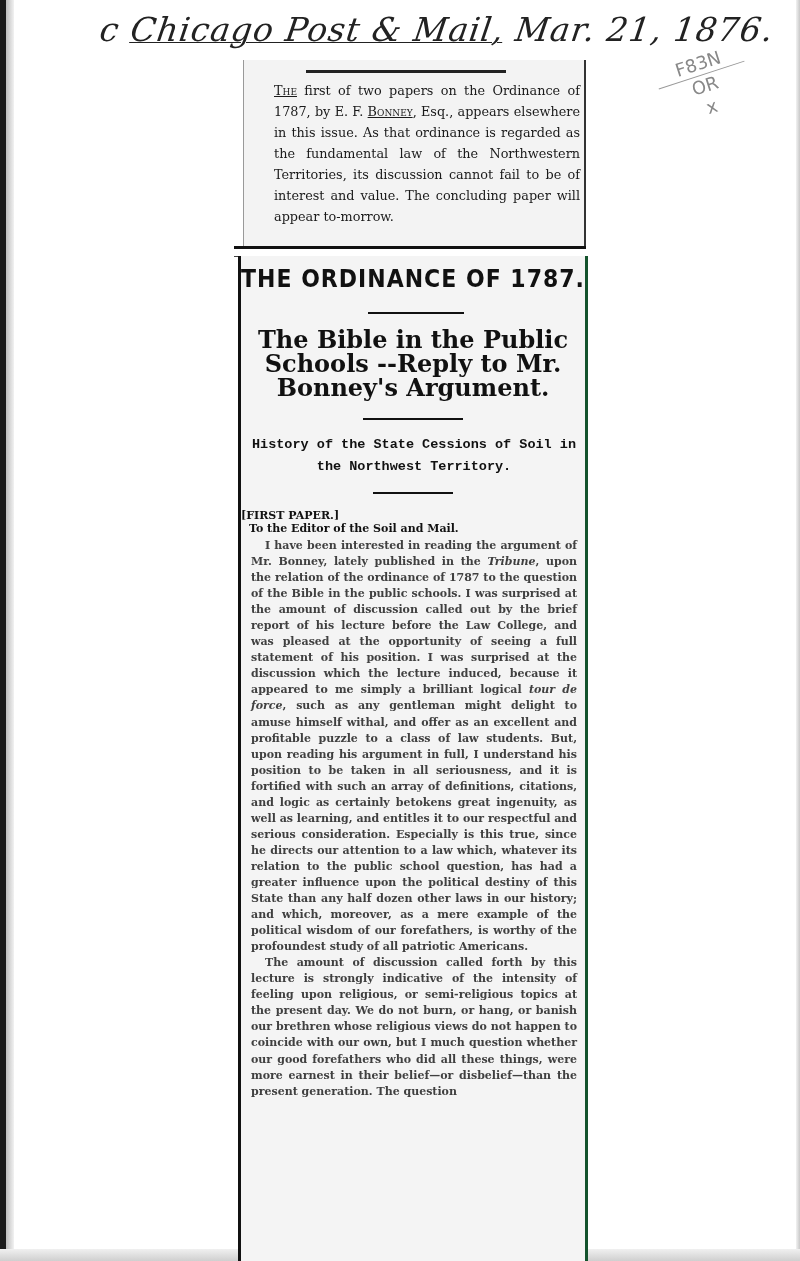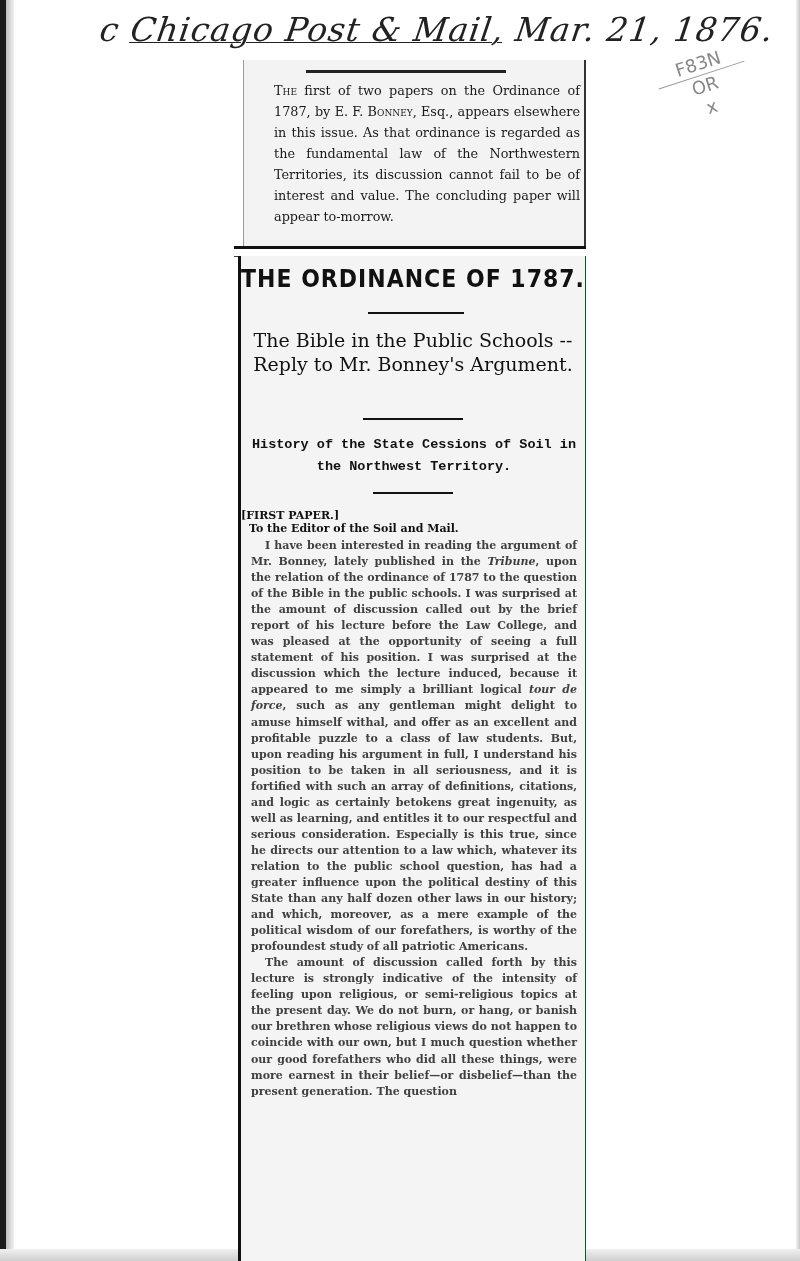--- a/index.html
+++ b/index.html
@@ -48,40 +48,40 @@
   }
   .clip1 .topbar {
     position:absolute; left:62px; top:10px; width:200px; height:3px; background:#222;
   }
   .clip1 .text {
     position:absolute; left:14px; top:20px; width:322px;
     font-family:"DejaVu Serif", serif; font-size:12.8px; line-height:21px;
     text-align:justify; color:#1a1a1a;
   }
   .clip1 .text .indent { padding-left:16px; }
-  .sc { font-variant:small-caps; }
+  .sc { font-variant:small-caps;text-decoration:underline; }
   .rule-double {
     position:absolute; left:234px; top:246px; width:352px; height:7px;
     border-top:3px solid #111; border-bottom:1px solid #444;
   }
   .clip2 {
     left:238px; top:256px; width:344px; height:1005px;
-    border-left:3px solid #111; border-right:1px solid #14532d;
+    border-left:3px solid #111; border-right:3px solid #14532d;
     background:#f4f4f4;
   }
   .headline {
     position:absolute; left:0; top:10px; width:344px; text-align:center;
     font-family:"DejaVu Sans", sans-serif; font-weight:bold;
     font-size:22px; letter-spacing:1px; transform:scaleY(1.15);
     color:#111;
   }
   .shortrule { position:absolute; height:2px; background:#111; }
   .sub1 {
     position:absolute; left:0; top:72px; width:344px; text-align:center;
-    font-family:"DejaVu Serif", serif; font-weight:normal; font-size:19px;
+    font-family:"DejaVu Serif", serif; font-weight:bold; font-size:24px;
     line-height:24px; color:#111;
   }
   .sub2 {
     position:absolute; left:6px; top:178px; width:334px; text-align:center;
     font-family:Liberation Mono, monospace; font-weight:bold; font-size:13.5px;
     line-height:22px; color:#111;
   }
   .firstpaper {
     position:absolute; left:0; top:253px; width:344px; text-align:left;
     font-size:11px; font-weight:bold;

